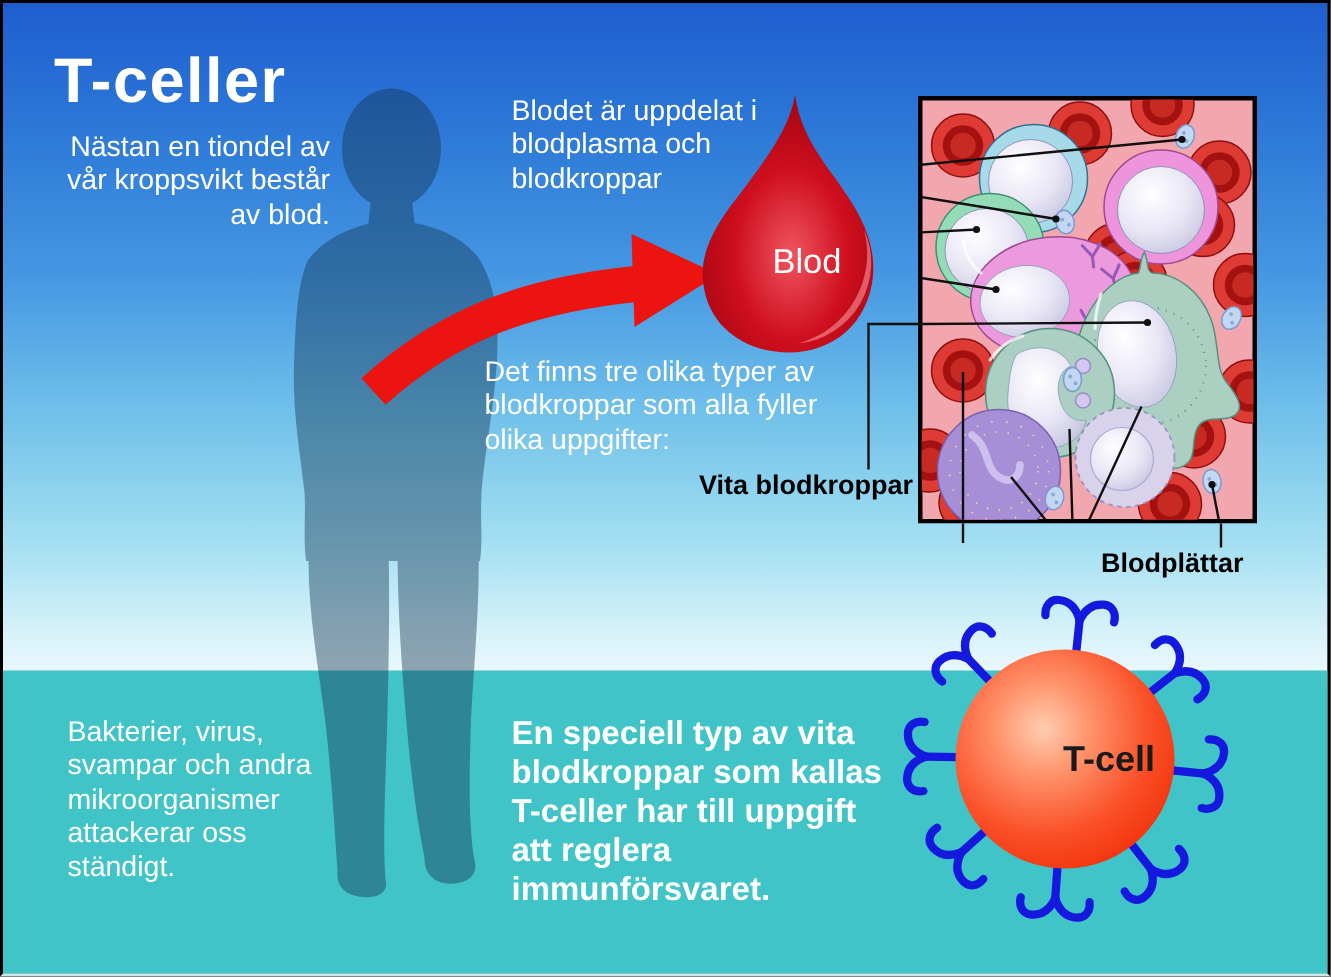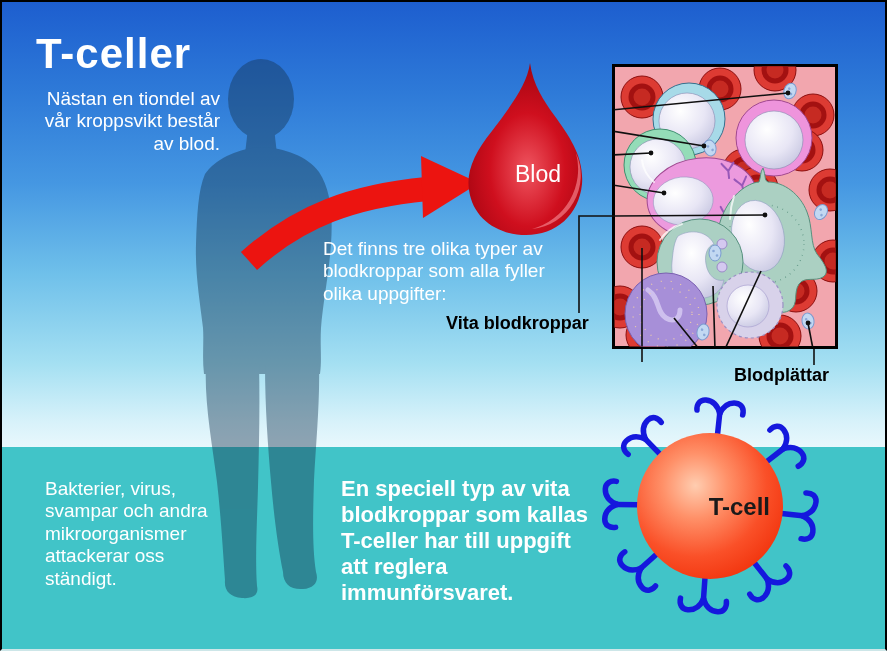--- a/index.html
+++ b/index.html
@@ -13,21 +13,21 @@
   .teal-band{position:absolute;left:0;right:0;top:445px;height:206px;background:#41c4c8;}
   .abs{position:absolute;}
   .title{left:34px;top:28px;font-size:42px;font-weight:bold;color:#fff;letter-spacing:1px;}
   .wtext{color:#fff;font-size:19px;line-height:1.18;}
   .p-intro{left:40px;top:86px;width:178px;text-align:right;}
   .p-blood{left:339px;top:62px;width:195px;}
   .p-types{left:321px;top:236px;width:248px;}
   .p-attack{left:43px;top:476px;width:190px;}
   .p-tcellrole{left:339px;top:474px;width:252px;font-weight:bold;font-size:22px;}
   .cell-label{font-size:18px;font-weight:bold;color:#000;white-space:nowrap;}
-  .lbl-vita{left:444px;top:311px;}
+  .lbl-vita{left:464px;top:311px;}
   .lbl-roda{left:505px;top:359px;}
   .lbl-platt{left:732px;top:363px;}
   .lbl-blod{left:489px;top:159px;width:70px;text-align:right;color:#fff;font-size:23px;}
   .lbl-tcell{left:648px;top:491px;width:120px;text-align:right;font-size:24px;font-weight:bold;color:#1a1a1a;}
   svg{display:block;}
 </style>
 </head>
 <body>
 
 <div class="poster">
@@ -205,20 +205,21 @@
     <use href="#rec" transform="translate(110,112) rotate(142) translate(0,-72)"></use>
     <use href="#rec" transform="translate(110,112) rotate(184) translate(0,-72)"></use>
     <use href="#rec" transform="translate(110,112) rotate(228) translate(0,-72)"></use>
     <use href="#rec" transform="translate(110,112) rotate(271) translate(0,-72)"></use>
     <use href="#rec" transform="translate(110,112) rotate(316) translate(0,-72)"></use>
     <circle cx="110" cy="112" r="73" fill="url(#tcg)"></circle>
   </svg>
 
   <div class="abs title">T-celler</div>
   <div class="abs wtext p-intro">Nästan en tiondel av vår kroppsvikt består av blod.</div>
+  <div class="abs wtext p-blood">Blodet är uppdelat i blodplasma och blodkroppar</div>
   <div class="abs wtext p-types">Det finns tre olika typer av blodkroppar som alla fyller olika uppgifter:</div>
   <div class="abs wtext p-attack">Bakterier, virus, svampar och andra mikroorganismer attackerar oss ständigt.</div>
   <div class="abs wtext p-tcellrole">En speciell typ av vita blodkroppar som kallas T-celler har till uppgift att reglera immunförsvaret.</div>
   <div class="abs lbl-blod">Blod</div>
   <div class="abs cell-label lbl-vita">Vita blodkroppar</div>
   <div class="abs cell-label lbl-platt">Blodplättar</div>
   <div class="abs lbl-tcell">T-cell</div>
 </div>
 
 </body></html>

